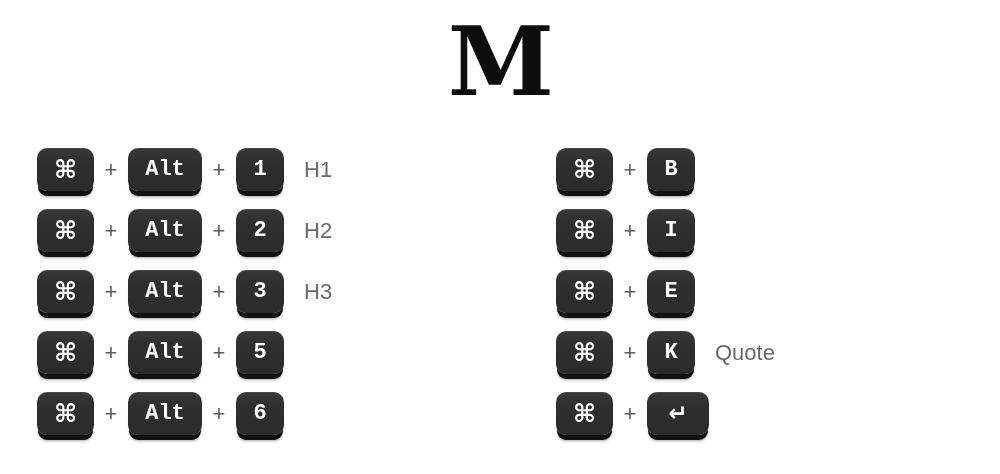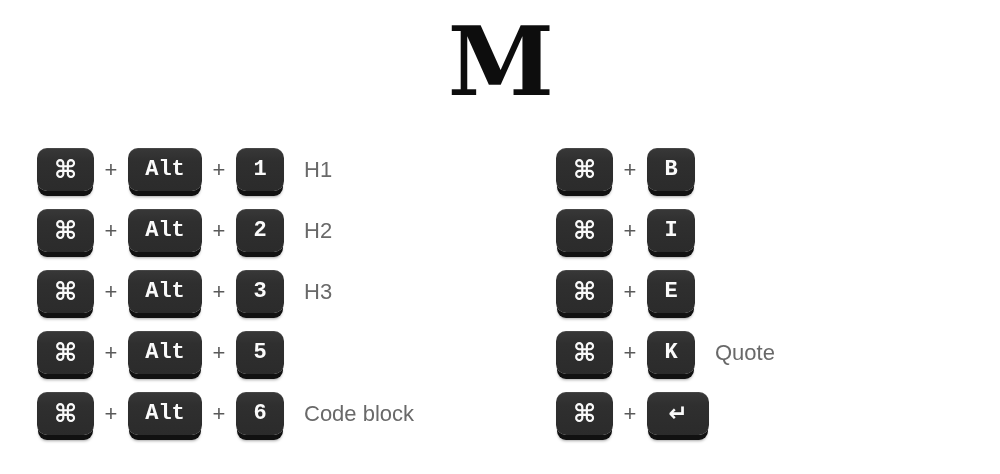--- a/index.html
+++ b/index.html
@@ -106,21 +106,20 @@
         <span class="key k-alt">Alt</span>
         <span class="plus">+</span>
         <span class="key k-sm">5</span>
       </div>
       <div class="row">
         <span class="key k-cmd">⌘</span>
         <span class="plus">+</span>
         <span class="key k-alt">Alt</span>
         <span class="plus">+</span>
         <span class="key k-sm">6</span>
-        <span class="label">Code block</span>
       </div>
     </div>
   <div class="col col-right">
       <div class="row">
         <span class="key k-cmd">⌘</span>
         <span class="plus">+</span>
         <span class="key k-sm">B</span>
       </div>
       <div class="row">
         <span class="key k-cmd">⌘</span>

